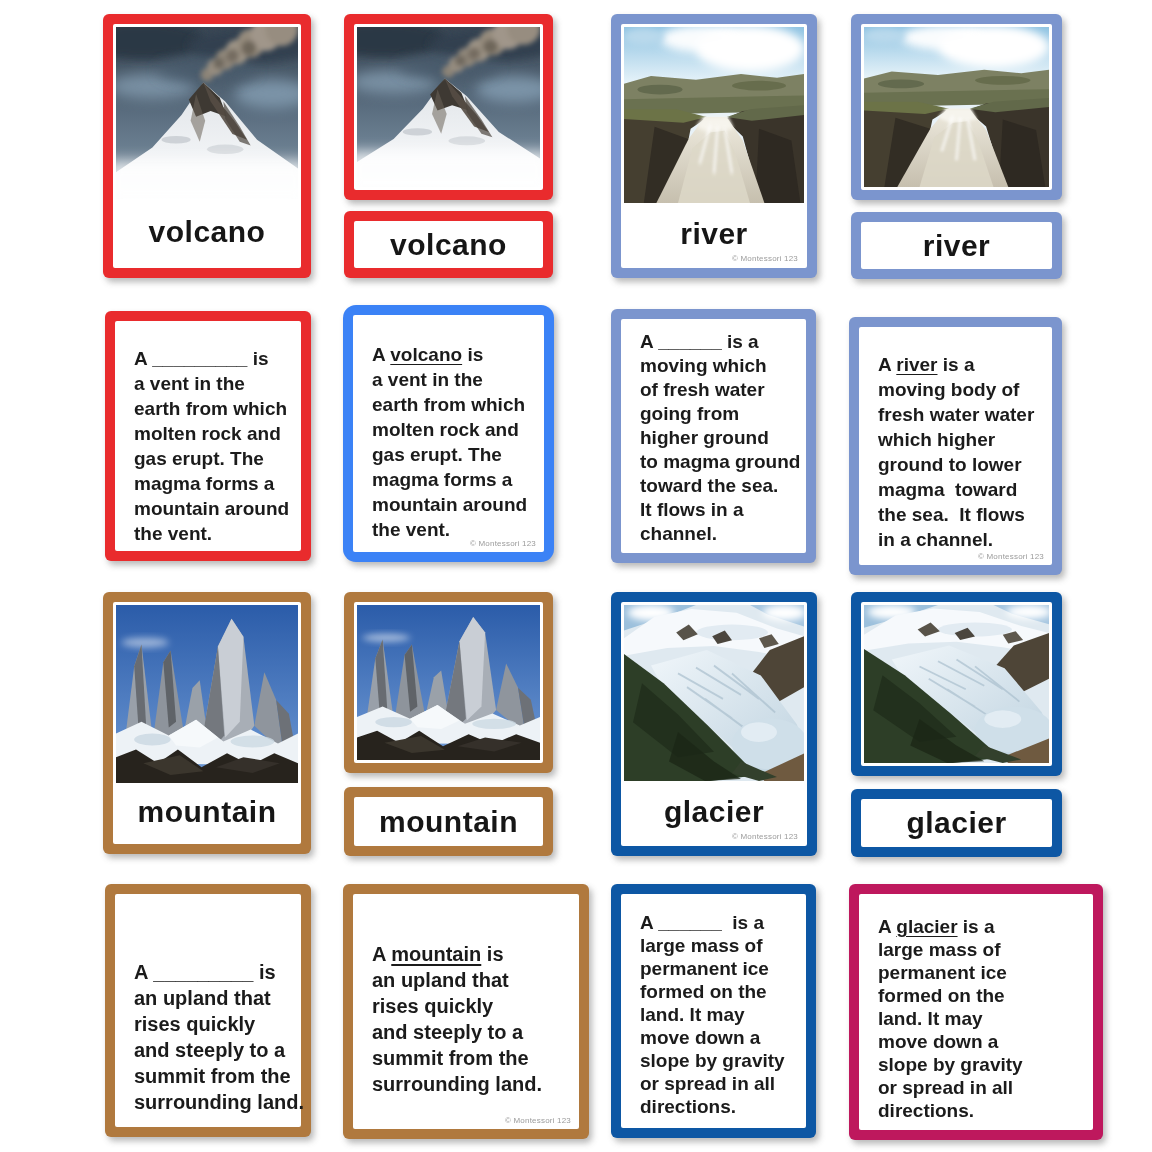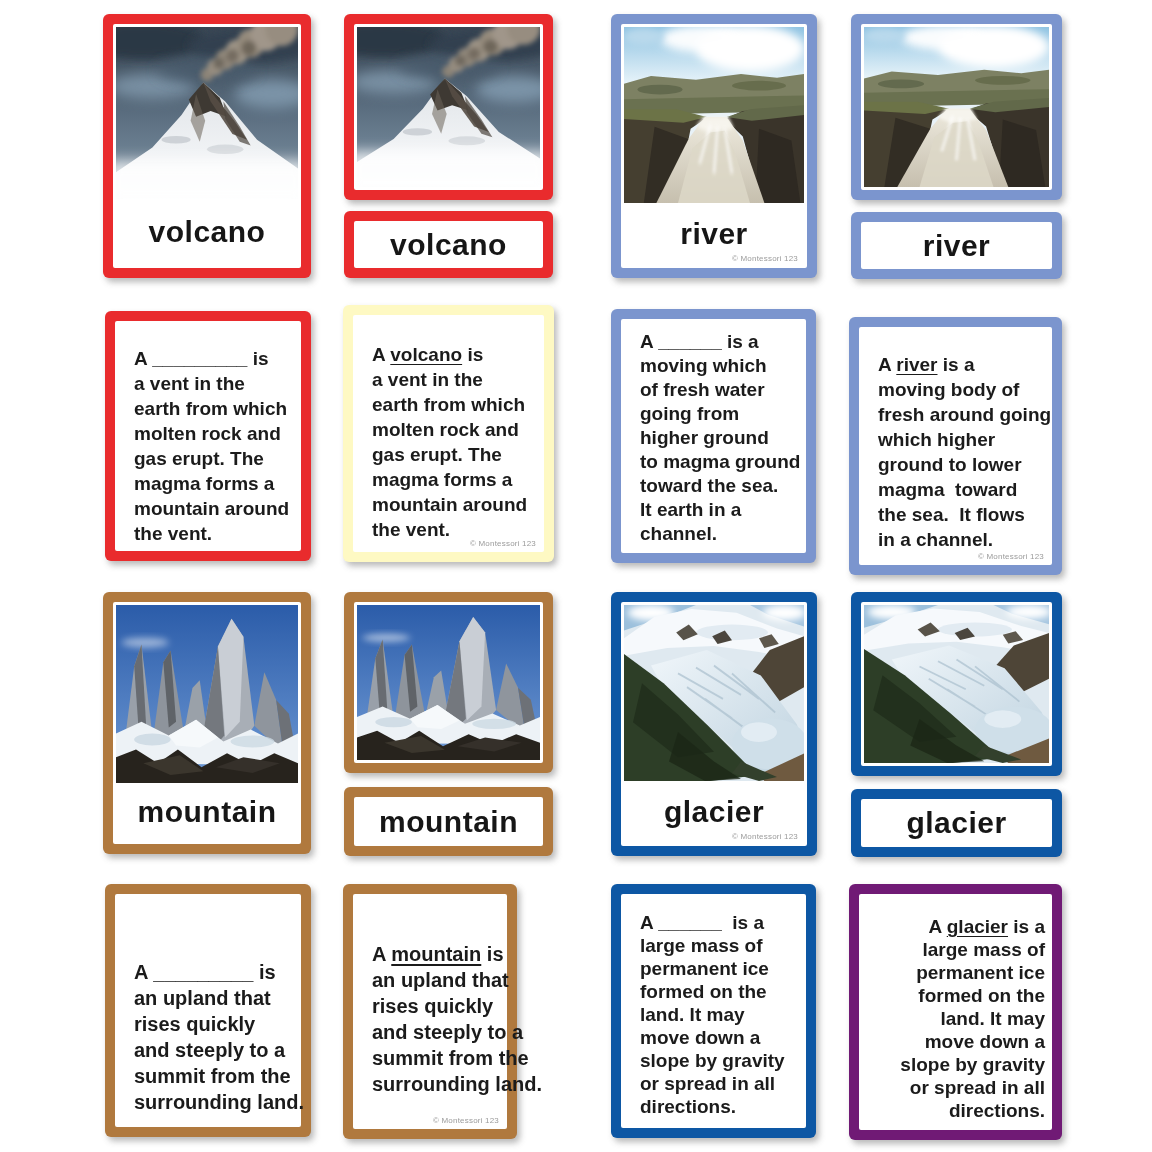--- a/index.html
+++ b/index.html
@@ -222,21 +222,21 @@
           <div class="def-line">earth from which</div>
           <div class="def-line">molten rock and</div>
           <div class="def-line">gas erupt. The</div>
           <div class="def-line">magma forms a</div>
           <div class="def-line">mountain around</div>
           <div class="def-line">the vent.</div>
         </div>
     </div>
   </div>
 
-  <div class="card def" style="left: 343px; top: 305px; width: 211px; height: 257px; background: #fef9c3;">
+  <div class="card def" style="left: 343px; top: 305px; width: 211px; height: 257px; background: #3b82f6; border-radius: 13px;">
     <div class="inner">
       <div class="def-text" style="padding:24px 6px 0 16px;font-size:19px;line-height:25px;">
           <div class="def-line">A <span class="u">volcano</span> is</div>
           <div class="def-line">a vent in the</div>
           <div class="def-line">earth from which</div>
           <div class="def-line">molten rock and</div>
           <div class="def-line">gas erupt. The</div>
           <div class="def-line">magma forms a</div>
           <div class="def-line">mountain around</div>
           <div class="def-line">the vent.</div>
@@ -278,32 +278,32 @@
   <div class="card def" style="left: 611px; top: 309px; width: 205px; height: 254px; background: rgb(123, 149, 206);">
     <div class="inner">
       <div class="def-text" style="padding:8px 6px 0 16px;font-size:19px;line-height:24px;">
           <div class="def-line">A ______ is a</div>
           <div class="def-line">moving which</div>
           <div class="def-line">of fresh water</div>
           <div class="def-line">going from</div>
           <div class="def-line">higher ground</div>
           <div class="def-line">to magma ground</div>
           <div class="def-line">toward the sea.</div>
-          <div class="def-line">It earth in a</div>
+          <div class="def-line">It flows in a</div>
           <div class="def-line">channel.</div>
         </div>
     </div>
   </div>
 
   <div class="card def" style="left: 849px; top: 317px; width: 213px; height: 258px; background: rgb(123, 149, 206);">
     <div class="inner">
       <div class="def-text" style="padding:22px 6px 0 16px;font-size:19px;line-height:25px;">
           <div class="def-line">A <span class="u">river</span> is a</div>
           <div class="def-line">moving body of</div>
-          <div class="def-line">fresh around going</div>
+          <div class="def-line">fresh water water</div>
           <div class="def-line">which higher</div>
           <div class="def-line">ground to lower</div>
           <div class="def-line">magma  toward</div>
           <div class="def-line">the sea.  It flows</div>
           <div class="def-line">in a channel.</div>
         </div>
       <span class="copy">© Montessori 123</span>
     </div>
   </div>
 
@@ -342,21 +342,21 @@
           <div class="def-line">A _________ is</div>
           <div class="def-line">an upland that</div>
           <div class="def-line">rises quickly</div>
           <div class="def-line">and steeply to a</div>
           <div class="def-line">summit from the</div>
           <div class="def-line">surrounding land.</div>
         </div>
     </div>
   </div>
 
-  <div class="card def" style="left: 343px; top: 884px; width: 174px; height: 255px; background: rgb(176, 121, 62);">
+  <div class="card def" style="left: 343px; top: 884px; width: 246px; height: 255px; background: rgb(176, 121, 62);">
     <div class="inner">
       <div class="def-text" style="padding:44px 4px 0 16px;font-size:20px;line-height:26px;">
           <div class="def-line">A <span class="u">mountain</span> is</div>
           <div class="def-line">an upland that</div>
           <div class="def-line">rises quickly</div>
           <div class="def-line">and steeply to a</div>
           <div class="def-line">summit from the</div>
           <div class="def-line">surrounding land.</div>
         </div>
       <span class="copy">© Montessori 123</span>
@@ -402,21 +402,21 @@
           <div class="def-line">formed on the</div>
           <div class="def-line">land. It may</div>
           <div class="def-line">move down a</div>
           <div class="def-line">slope by gravity</div>
           <div class="def-line">or spread in all</div>
           <div class="def-line">directions.</div>
         </div>
     </div>
   </div>
 
-  <div class="card def" style="left: 849px; top: 884px; width: 213px; height: 256px; background: #701a75; text-align: right;">
+  <div class="card def" style="left: 849px; top: 884px; width: 254px; height: 256px; background: #be185d;">
     <div class="inner">
       <div class="def-text" style="padding:18px 4px 0 16px;font-size:19px;line-height:23px;">
           <div class="def-line">A <span class="u">glacier</span> is a</div>
           <div class="def-line">large mass of</div>
           <div class="def-line">permanent ice</div>
           <div class="def-line">formed on the</div>
           <div class="def-line">land. It may</div>
           <div class="def-line">move down a</div>
           <div class="def-line">slope by gravity</div>
           <div class="def-line">or spread in all</div>

